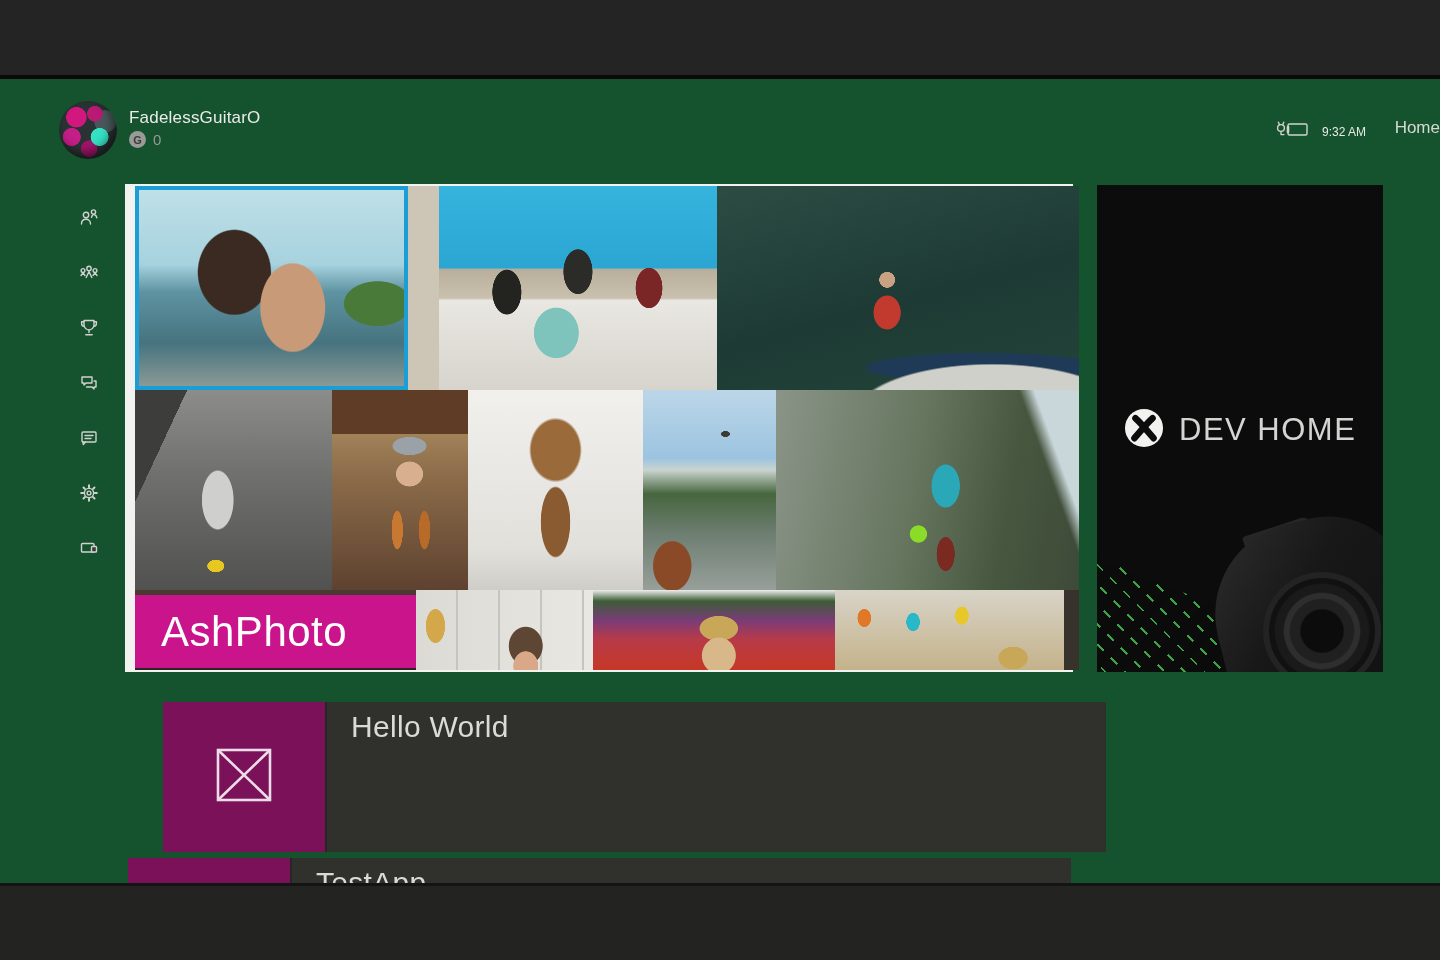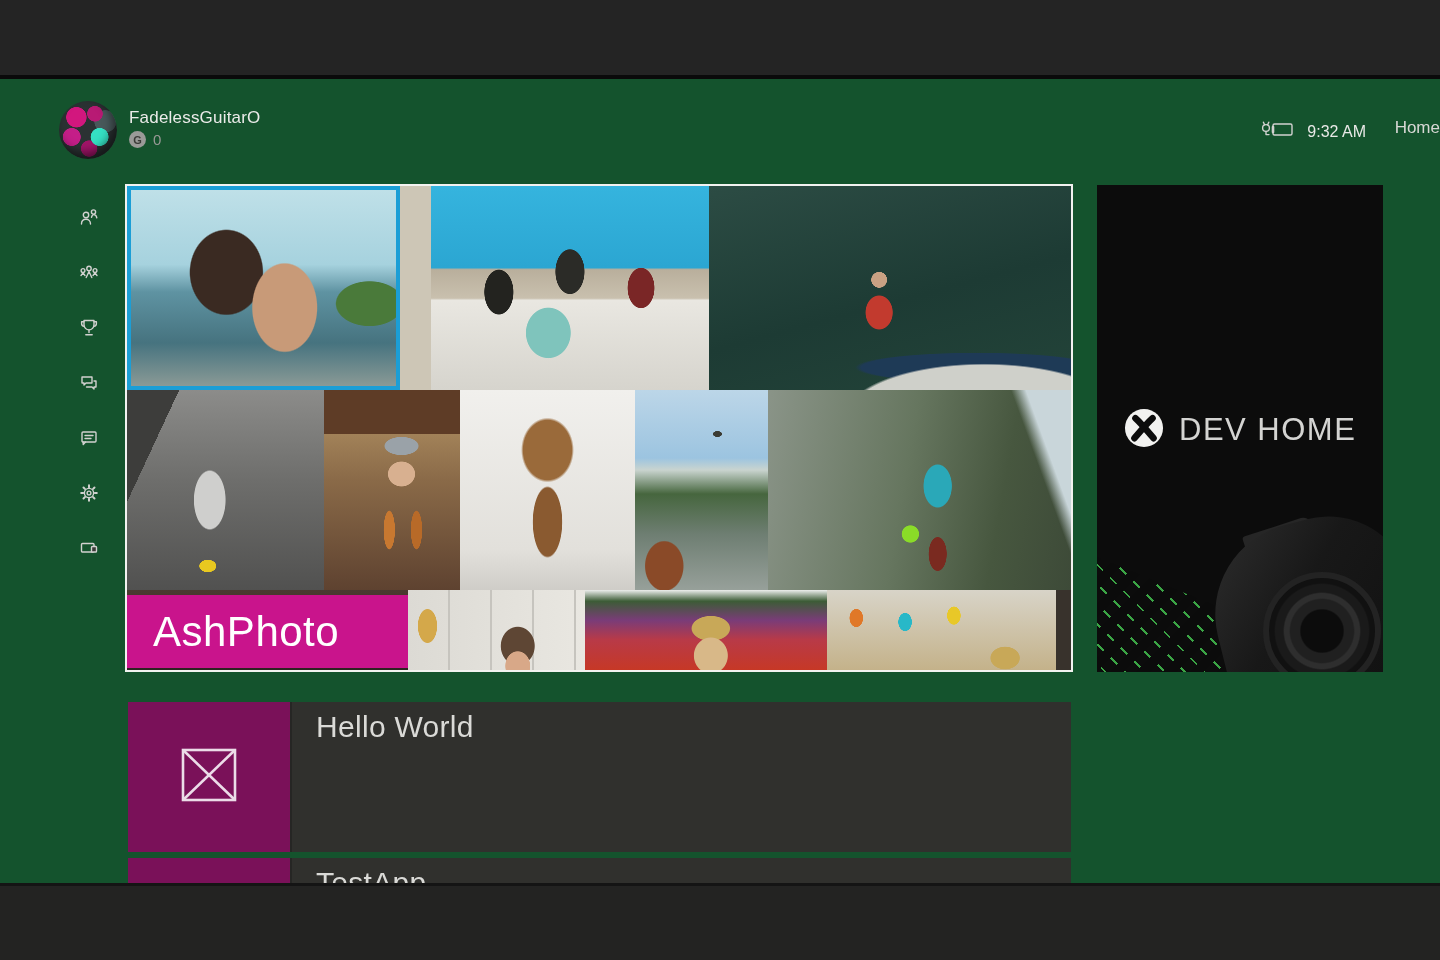--- a/index.html
+++ b/index.html
@@ -39,33 +39,33 @@
   .gs-circle{
     width:17px;height:17px;border-radius:50%;background:#9a9a98;color:#3a3a37;
     font-size:11px;font-weight:bold;display:flex;align-items:center;justify-content:center;
   }
   .gs-value{font-size:15px;color:#999996;}
   .page-title{
     position:absolute;left:0;top:39px;width:1440px;text-align:right;
     font-size:17px;color:#d8d8d5;
   }
   .clock{position:absolute;right:74px;top:40px;display:flex;align-items:center;gap:11px;}
-  .clock-time{font-size:16px;color:#e9e9e7;}
+  .clock-time{font-size:12px;color:#e9e9e7;}
 
   
   .sidebar{position:absolute;left:78px;top:128px;width:22px;}
   .side-btn{width:22px;height:22px;margin-bottom:33px;cursor:pointer;}
   .side-btn svg{display:block;}
 
   
   .collage{
     position:absolute;left:125px;top:105px;width:948px;height:488px;
     background:#f2f2f0;padding:2px;cursor:pointer;
   }
-  .collage-grid{position:relative;width:944px;height:484px;overflow:hidden;background:#2a2a28;}
+  .collage-grid{position:relative;width:944px;height:484px;overflow:hidden;background:#2a2a28;margin-left:8px;}
   .ph{position:absolute;}
   .ph-couple{
     left:0;top:0;width:273px;height:204px;
     border:4px solid #1b9ed6;
     background:
       radial-gradient(ellipse 55px 75px at 58% 60%, #c89a78 0 58%, rgba(0,0,0,0) 60%),
       radial-gradient(ellipse 62px 72px at 36% 42%, #3a2a22 0 58%, rgba(0,0,0,0) 60%),
       radial-gradient(ellipse 60px 40px at 90% 58%, #4a7a3a 0 55%, rgba(0,0,0,0) 57%),
       linear-gradient(180deg,#bfe0e8 0%,#a6d2de 38%,#5f93a2 52%,#46737f 78%,#8a9a96 100%);
   }
@@ -193,21 +193,21 @@
     background:#262626;transform:rotate(-18deg);border-radius:3px 8px 2px 2px;
   }
   .ctrl-ring{
     position:absolute;right:2px;bottom:-18px;width:118px;height:118px;border-radius:50%;
     background:radial-gradient(circle,#0c0c0c 0 28%,#202020 30% 42%,#2e2e2e 44% 50%,#1a1a1a 52% 62%,#111 64%);
     border:6px solid #232323;
   }
 
   
   .app-row{position:absolute;left:128px;width:943px;cursor:pointer;}
-  .row-hello{top:623px;height:150px;}
+  .row-hello{top:623px;height:150px;margin-left:35px;}
   .row-test{top:779px;height:60px;}
   .app-tile{
     position:absolute;left:0;top:0;width:162px;height:100%;
     background:#7a1159;display:flex;align-items:center;justify-content:center;
   }
   .app-panel{
     position:absolute;left:162px;top:0;width:781px;height:100%;
     background:#30302d;border-left:2px solid #262624;
   }
   .app-title{

